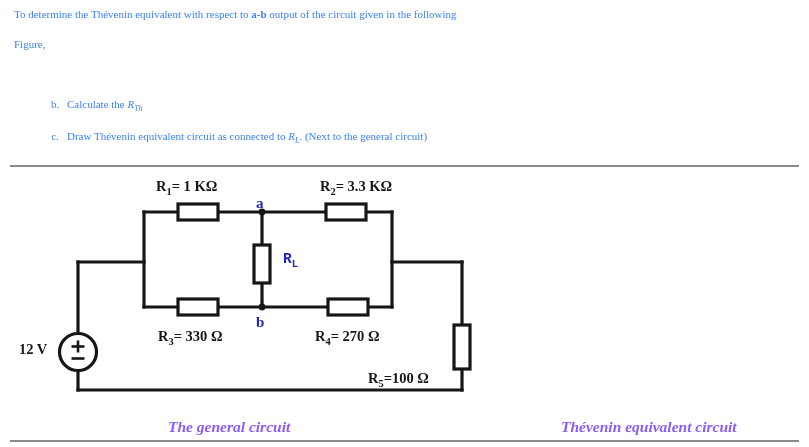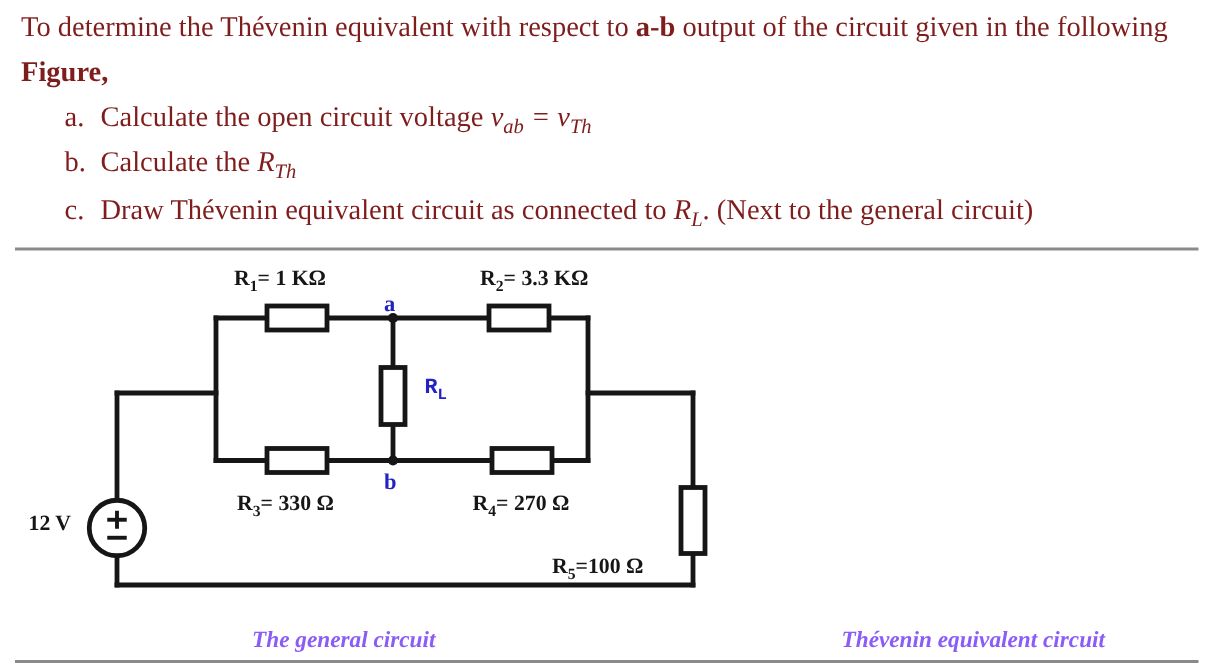--- a/index.html
+++ b/index.html
@@ -18,27 +18,28 @@
 
   
   #statement {
     position: absolute;
     left: 0; top: 0;
     width: 809px;
     height: 165px;
   }
   .stmt-line {
     position: absolute;
-    font-size: 19px;
+    font-size: 11px;
     line-height: 1.2;
     white-space: nowrap;
-    color: #7f1d1d;
+    color: #3b82f6;
+    text-align: center;
   }
   .intro      { left: 14px;  top: 8px;  }
-  .figure-word{ left: 14px;  top: 38px; font-weight: bold; }
+  .figure-word{ left: 14px;  top: 38px; font-weight: normal; }
   .item-a     { left: 43px;  top: 68px; }
   .item-b     { left: 43px;  top: 98px; }
   .item-c     { left: 43px;  top: 130px; }
 
   .marker {
     display: inline-block;
     width: 24px;
   }
   .bold { font-weight: bold; }
   sub.it { font-style: italic; font-size: 0.72em; }
@@ -126,21 +127,20 @@
 </style>
 </head>
 <body>
 
 <div id="statement">
 
   <div class="stmt-line intro"><span>To determine the Thévenin equivalent with respect to </span><span class="bold">a-b</span><span> output of the circuit given in the following</span></div>
 
   <div class="stmt-line figure-word">Figure,</div>
 
-  <div class="stmt-line item-a"><span class="marker">a.</span><span>Calculate the open circuit voltage </span><span class="mathvar"><span>v</span><sub class="it">ab</sub><span style="font-style:normal">&nbsp;</span><span>=</span><span style="font-style:normal">&nbsp;</span><span>v</span><sub class="it">Th</sub></span></div>
 
   <div class="stmt-line item-b"><span class="marker">b.</span><span>Calculate the </span><span class="mathvar"><span>R</span><sub class="it">Th</sub></span></div>
 
   <div class="stmt-line item-c"><span class="marker">c.</span><span>Draw Thévenin equivalent circuit as connected to </span><span class="mathvar"><span>R</span><sub class="it">L</sub></span><span>. (Next to the general circuit)</span></div>
 </div>
 
 <div class="rule" id="rule-top"></div>
 
 <div id="figure">
 

